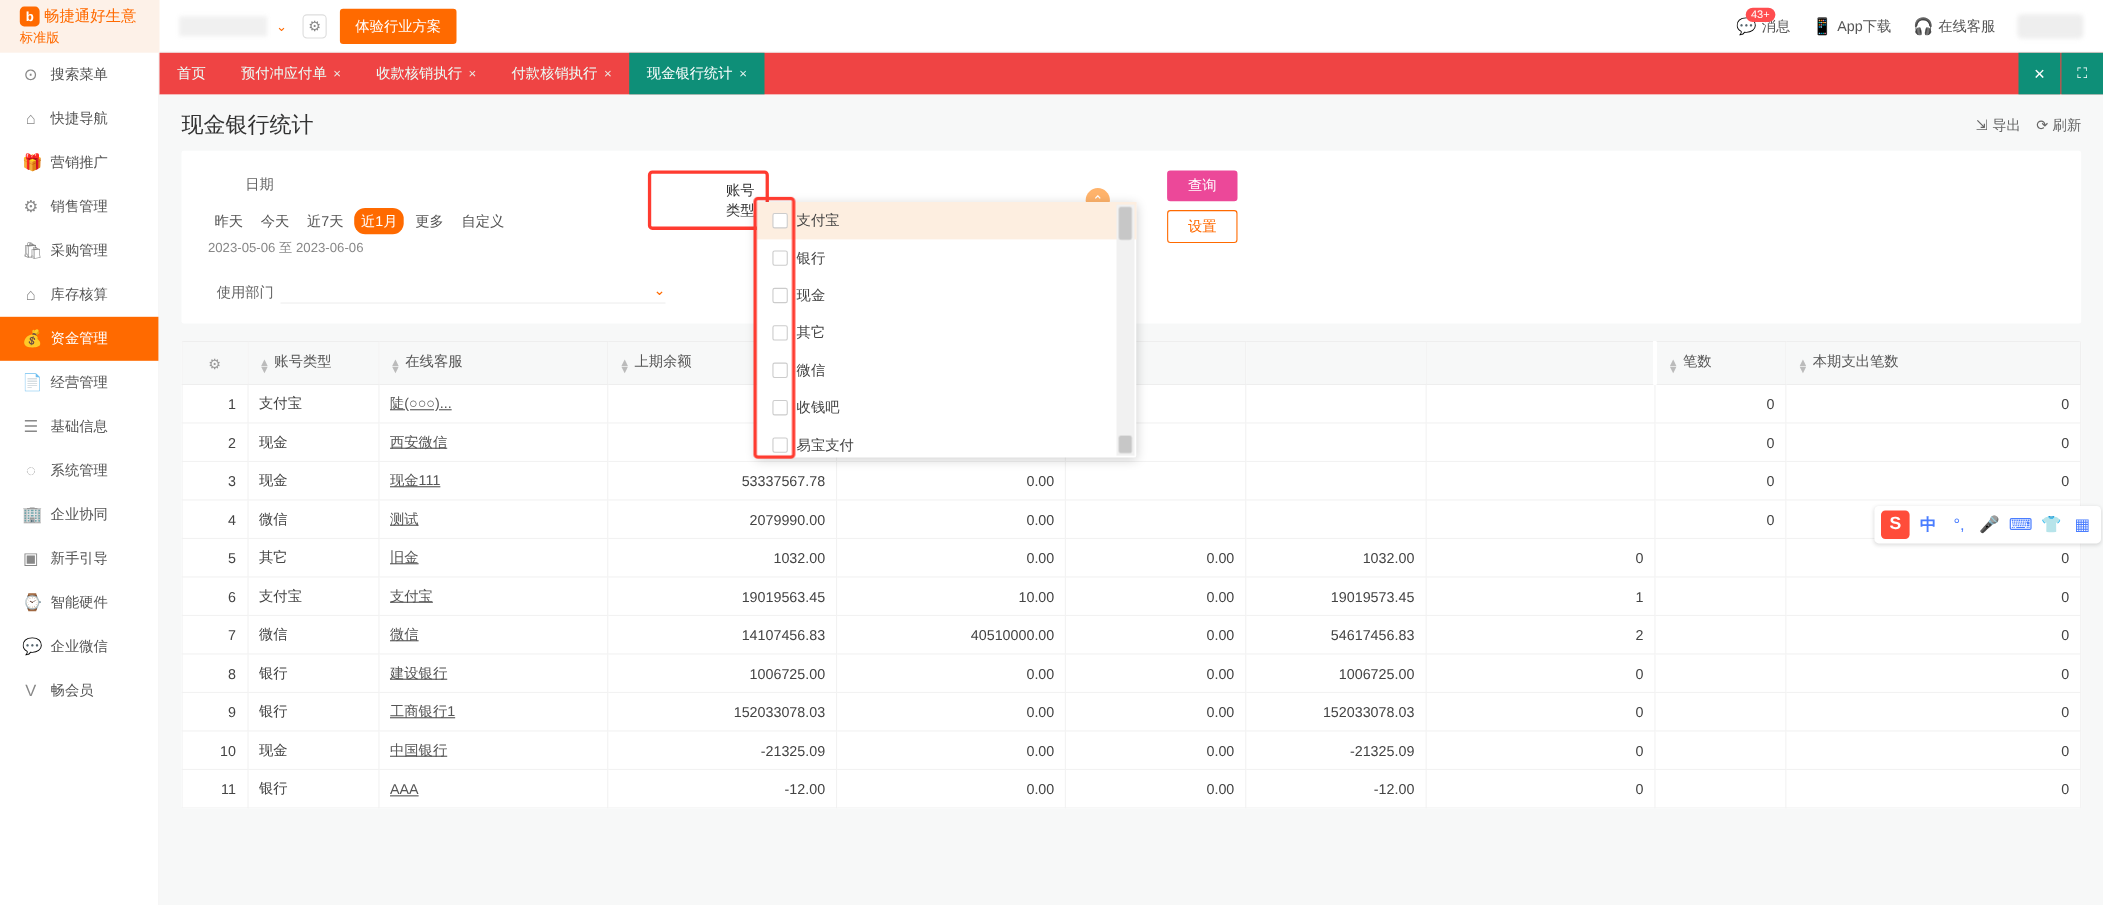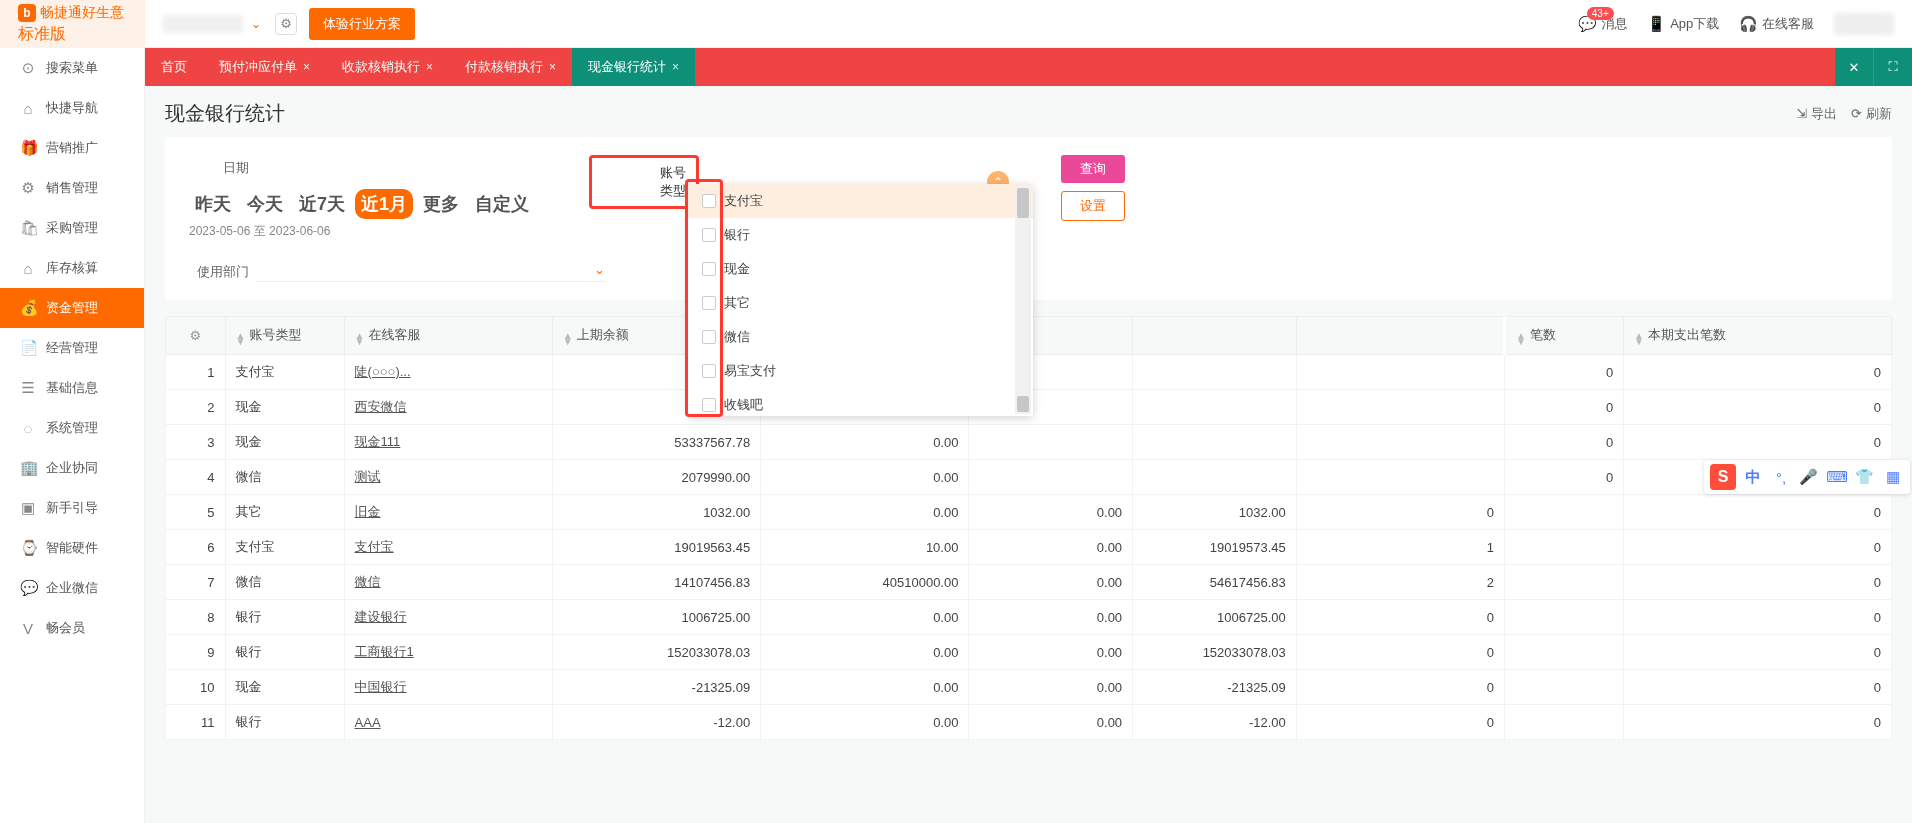--- a/index.html
+++ b/index.html
@@ -3,21 +3,21 @@
 <meta charset="utf-8">
 <style>
 * { margin: 0; padding: 0; box-sizing: border-box; font-family: "Microsoft YaHei", Arial, sans-serif; }
 body { background: #fff; font-size: 13px; color: #333; overflow: hidden; width: 1912px; height: 823px; position: relative; }
 
 
 .brand-bar { position: absolute; top: 0; left: 0; width: 145px; height: 48px; background: #fdf1e8; display: flex; flex-direction: column; justify-content: center; padding-left: 18px; }
 .brand-logo { display: flex; align-items: center; gap: 4px; }
 .brand-logo-icon { width: 18px; height: 18px; background: #ff6a00; border-radius: 4px; color: #fff; font-weight: bold; display: flex; align-items: center; justify-content: center; font-size: 12px; }
 .brand-name { color: #ff6a00; font-size: 14px; font-weight: 500; }
-.brand-sub { color: #ff6a00; font-size: 16px; margin-top: 2px; }
+.brand-sub { color: #ff6a00; font-size: 12px; margin-top: 2px; }
 
 
 .top-util { position: absolute; top: 0; left: 145px; right: 0; height: 48px; display: flex; align-items: center; padding: 0 18px; border-bottom: 1px solid #eee; }
 .company-sel { display: flex; align-items: center; gap: 8px; color: #999; }
 .company-blur { width: 80px; height: 18px; background: #f0f0f0; filter: blur(2px); }
 .chev-down { color: #ff6a00; font-size: 12px; }
 .gear-btn { margin-left: 14px; color: #888; width: 22px; height: 22px; border: 1px solid #ddd; border-radius: 4px; display: flex; align-items: center; justify-content: center; }
 .orange-btn { margin-left: 12px; background: #ff6a00; color: #fff; border-radius: 3px; padding: 7px 14px; font-size: 13px; cursor: pointer; }
 .util-right { margin-left: auto; display: flex; align-items: center; gap: 20px; color: #555; }
 .util-item { display: flex; align-items: center; gap: 4px; position: relative; cursor: pointer; }
@@ -46,21 +46,21 @@
 .page-head { display: flex; align-items: center; }
 .page-title { font-size: 20px; color: #333; font-weight: 500; }
 .head-actions { margin-left: auto; display: flex; gap: 14px; color: #666; font-size: 13px; }
 .head-act { display: flex; align-items: center; gap: 4px; cursor: pointer; }
 
 .filter-card { background: #fff; margin-top: 10px; padding: 18px 24px 18px 24px; border-radius: 2px; position: relative; }
 .filter-row { display: flex; align-items: flex-start; gap: 40px; }
 .f-group { display: flex; align-items: flex-start; gap: 12px; flex-direction: column; }
 .f-label { color: #666; padding-top: 4px; min-width: 60px; text-align: right; }
 .date-chips { display: flex; align-items: center; gap: 4px; flex-wrap: wrap; }
-.date-chip { padding: 3px 6px; color: #555; cursor: pointer; border-radius: 10px; font-size: 18px; font-weight: bold; }
+.date-chip { padding: 3px 6px; color: #555; cursor: pointer; border-radius: 10px; font-size: 13px; }
 .date-chip.active { background: #ff6a00; color: #fff; }
 .date-range { color: #888; font-size: 12px; margin-top: 4px; }
 
 .acct-type-box { border: 3px solid #ff3b30; border-radius: 4px; padding: 6px 10px 6px 58px; width: 110px; text-align: right; color: #333; }
 .acct-type-wrap { position: relative; width: 420px; }
 .acct-type-field { display: flex; align-items: center; justify-content: space-between; }
 .collapse-circle { width: 22px; height: 22px; border-radius: 50%; background: #ffb36b; color: #fff; display: flex; align-items: center; justify-content: center; font-size: 12px; cursor: pointer; }
 
 .acct-field2 { display: flex; align-items: center; gap: 10px; flex: 1; }
 .acct-field2 .lbl { color: #666; }
@@ -457,25 +457,25 @@
       <div class="dd-item">
         <span class="dd-check"></span>
         <span>其它</span>
       </div>
       <div class="dd-item">
         <span class="dd-check"></span>
         <span>微信</span>
       </div>
       <div class="dd-item">
         <span class="dd-check"></span>
+        <span>收钱吧</span>
+      </div>
+      <div class="dd-item">
+        <span class="dd-check"></span>
         <span>易宝支付</span>
-      </div>
-      <div class="dd-item">
-        <span class="dd-check"></span>
-        <span>收钱吧</span>
       </div>
     </div>
   <div class="dd-scroll">
     <div class="dd-thumb"></div>
     <div class="dd-thumb2"></div>
   </div>
 </div>
 
 <div class="ime-bar">
   <div class="ime-logo">S</div>

